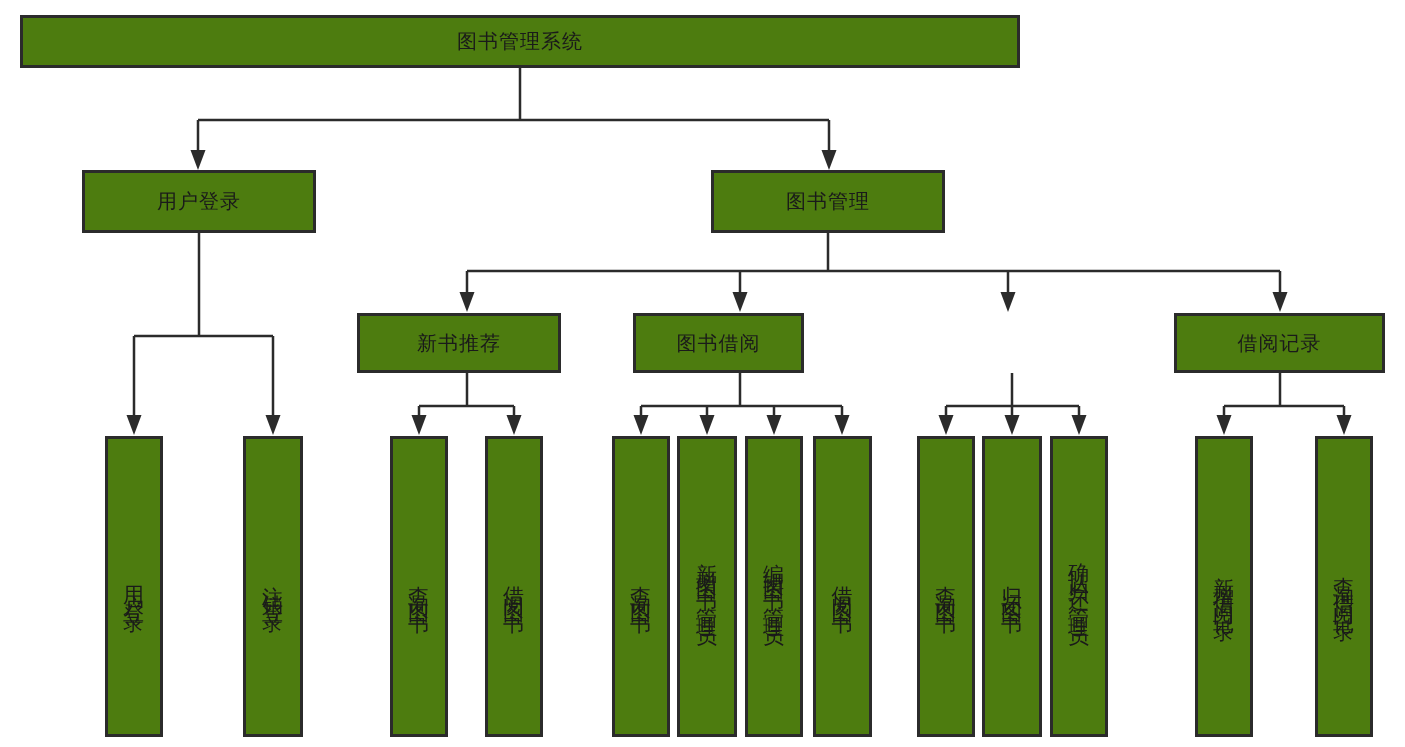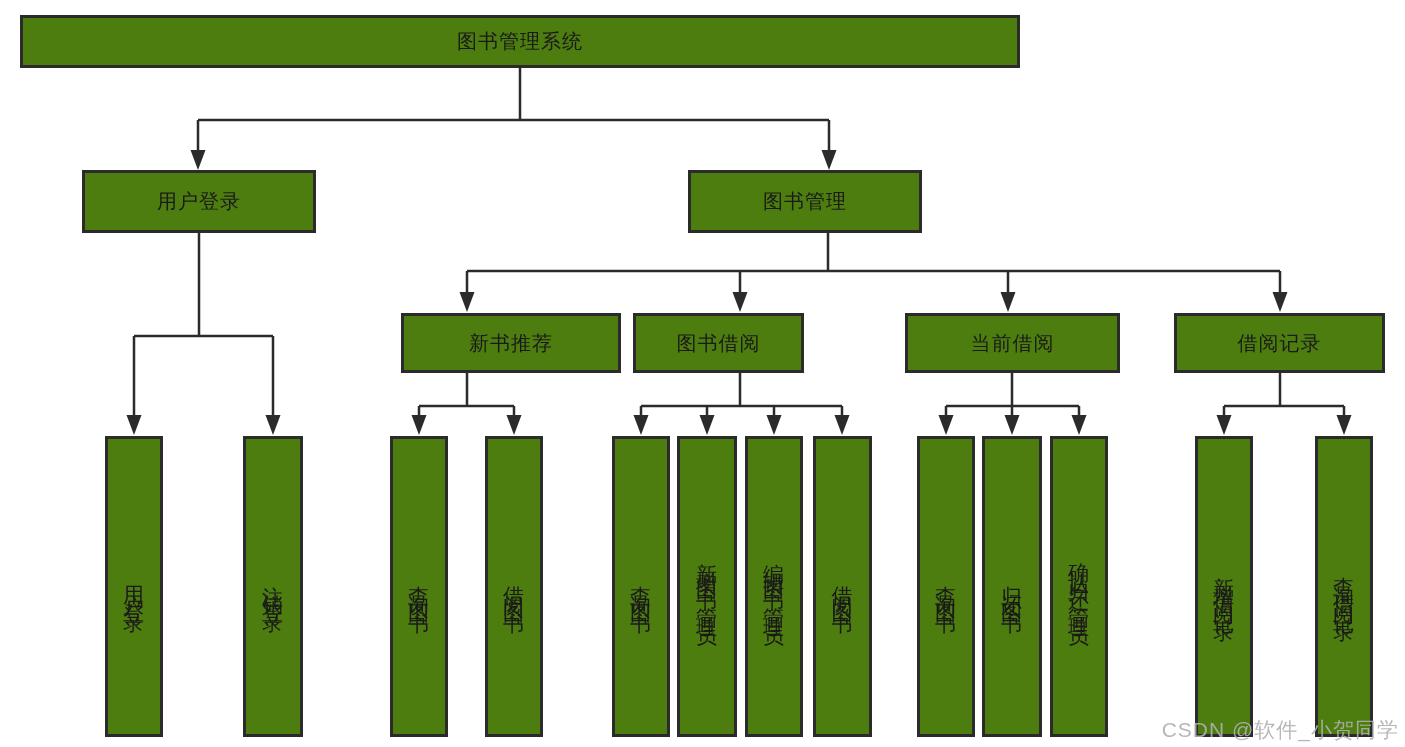--- a/index.html
+++ b/index.html
@@ -98,32 +98,29 @@
     </g>
   </svg>
 
   <div class="node h" style="left:20px; top:15px; width:1000px; height:53px;">
     <span>图书管理系统</span>
   </div>
 
   <div class="node h" style="left:82px; top:170px; width:234px; height:63px;">
     <span>用户登录</span>
   </div>
-  <div class="node h" style="left:688px; top:170px; width:234px; height:63px;">
+  <div class="node h" style="left:711px; top:170px; width:234px; height:63px;">
     <span>图书管理</span>
   </div>
 
-  <div class="node h" style="left:357px; top:313px; width:220px; height:60px;margin-left:44px;">
+  <div class="node h" style="left:357px; top:313px; width:204px; height:60px;">
     <span>新书推荐</span>
   </div>
   <div class="node h" style="left:633px; top:313px; width:171px; height:60px;">
     <span>图书借阅</span>
-  </div>
-  <div class="node h" style="left:905px; top:313px; width:215px; height:60px;">
-    <span>当前借阅</span>
   </div>
   <div class="node h" style="left:1174px; top:313px; width:211px; height:60px;">
     <span>借阅记录</span>
   </div>
 
   <div class="node v" style="left:105px; top:436px; width:58px; height:301px;">
     <span>用户登录</span>
   </div>
   <div class="node v" style="left:243px; top:436px; width:60px; height:301px;">
     <span>注销登录</span>
@@ -159,15 +156,14 @@
     <span>确认归还（管理员）</span>
   </div>
 
   <div class="node v" style="left:1195px; top:436px; width:58px; height:301px;">
     <span>新增借阅记录</span>
   </div>
   <div class="node v" style="left:1315px; top:436px; width:58px; height:301px;">
     <span>查询借阅记录</span>
   </div>
 
-  <div class="watermark">CSDN @软件_小贺同学</div>
 
 </div>
 
 </body></html>

